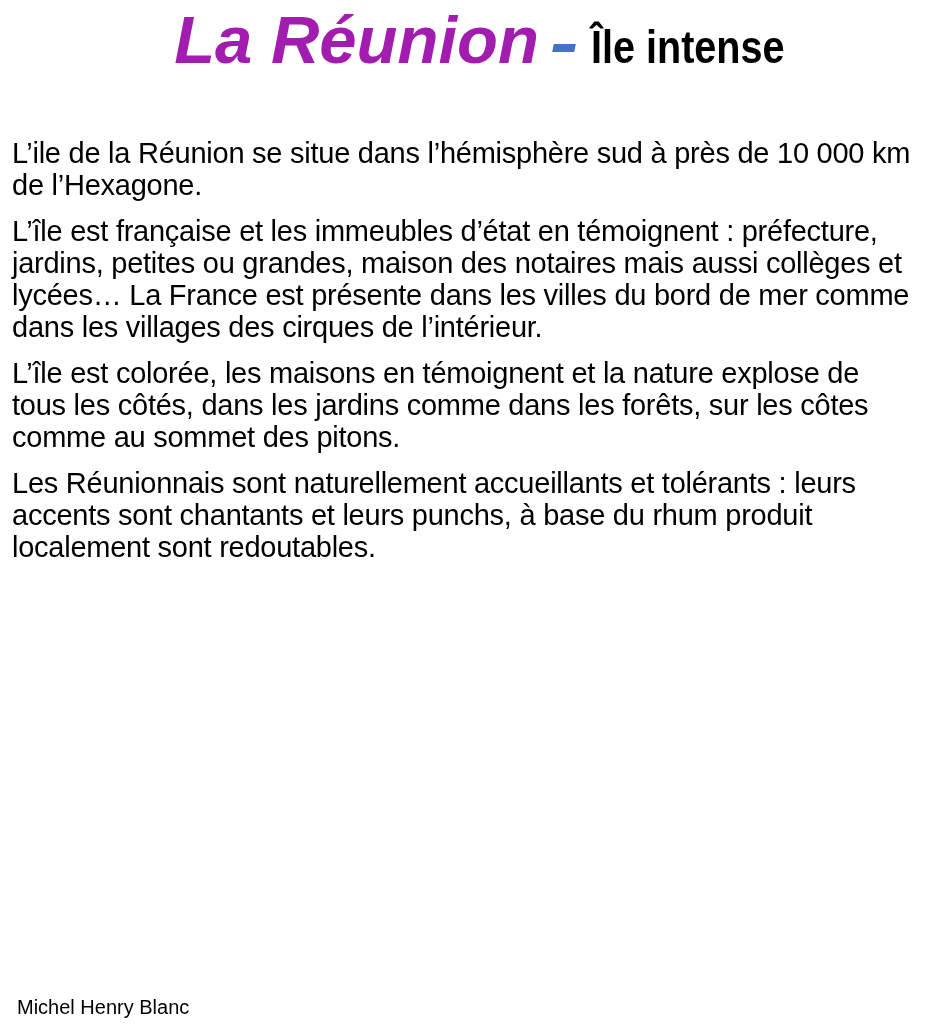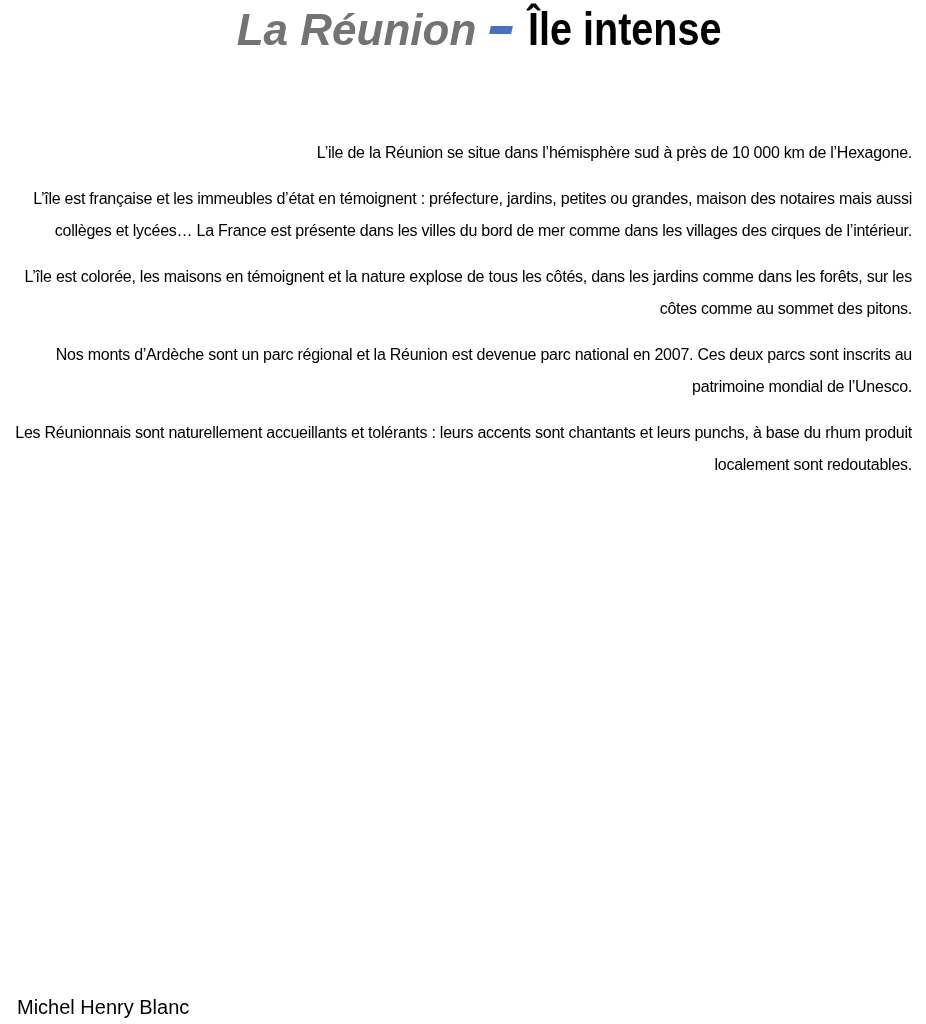--- a/index.html
+++ b/index.html
@@ -22,22 +22,22 @@
       width: 926px;
       text-align: center;
       white-space: nowrap;
       line-height: 1;
       margin: 0;
       padding-top: 6px;
     }
     .title-blue {
       font-style: italic;
       font-weight: bold;
-      font-size: 44px;
-      color: #737373;
+      font-size: 67px;
+      color: #a21caf;
       letter-spacing: 0px;
       margin-left: 44px;
     }
     .title-dash {
       display: inline-block;
       width: 22px;
       height: 8px;
       background: #4472C4;
       transform: skewX(-12deg);
       vertical-align: middle;
@@ -52,25 +52,24 @@
       transform-origin: left center;
       margin-right: -20px;
     }
     .content {
       position: absolute;
       left: 12px;
       top: 137px;
       width: 900px;
     }
     .para {
-      font-size: 16px;
+      font-size: 29px;
       line-height: 32px;
       margin: 0 0 14px 0;
       letter-spacing: -0.25px;
-      text-align: right;
     }
     .signature {
       position: absolute;
       left: 12px;
       top: 990px;
       font-size: 20px;
       line-height: 24px;
       margin: 5px;
     }
   </style>
@@ -78,17 +77,16 @@
 <body>
 
 <h1 class="title">
   <span class="title-blue">La Réunion</span><span class="title-dash"></span><span class="title-black">Île intense</span>
 </h1>
 
 <div class="content">
   <p class="para">L’ile de la Réunion se situe dans l’hémisphère sud à près de 10 000 km de l’Hexagone.</p>
   <p class="para">L’île est française et les immeubles d’état en témoignent : préfecture, jardins, petites ou grandes, maison des notaires mais aussi collèges et lycées… La France est présente dans les villes du bord de mer comme dans les villages des cirques de l’intérieur.</p>
   <p class="para">L’île est colorée, les maisons en témoignent et la nature explose de tous les côtés, dans les jardins comme dans les forêts, sur les côtes comme au sommet des pitons.</p>
-  <p class="para">Nos monts d’Ardèche sont un parc régional et la Réunion est devenue parc national en 2007. Ces deux parcs sont inscrits au patrimoine mondial de l’Unesco.</p>
   <p class="para">Les Réunionnais sont naturellement accueillants et tolérants : leurs accents sont chantants et leurs punchs, à base du rhum produit localement sont redoutables.</p>
 </div>
 
 <p class="signature">Michel Henry Blanc</p>
 
 </body></html>

